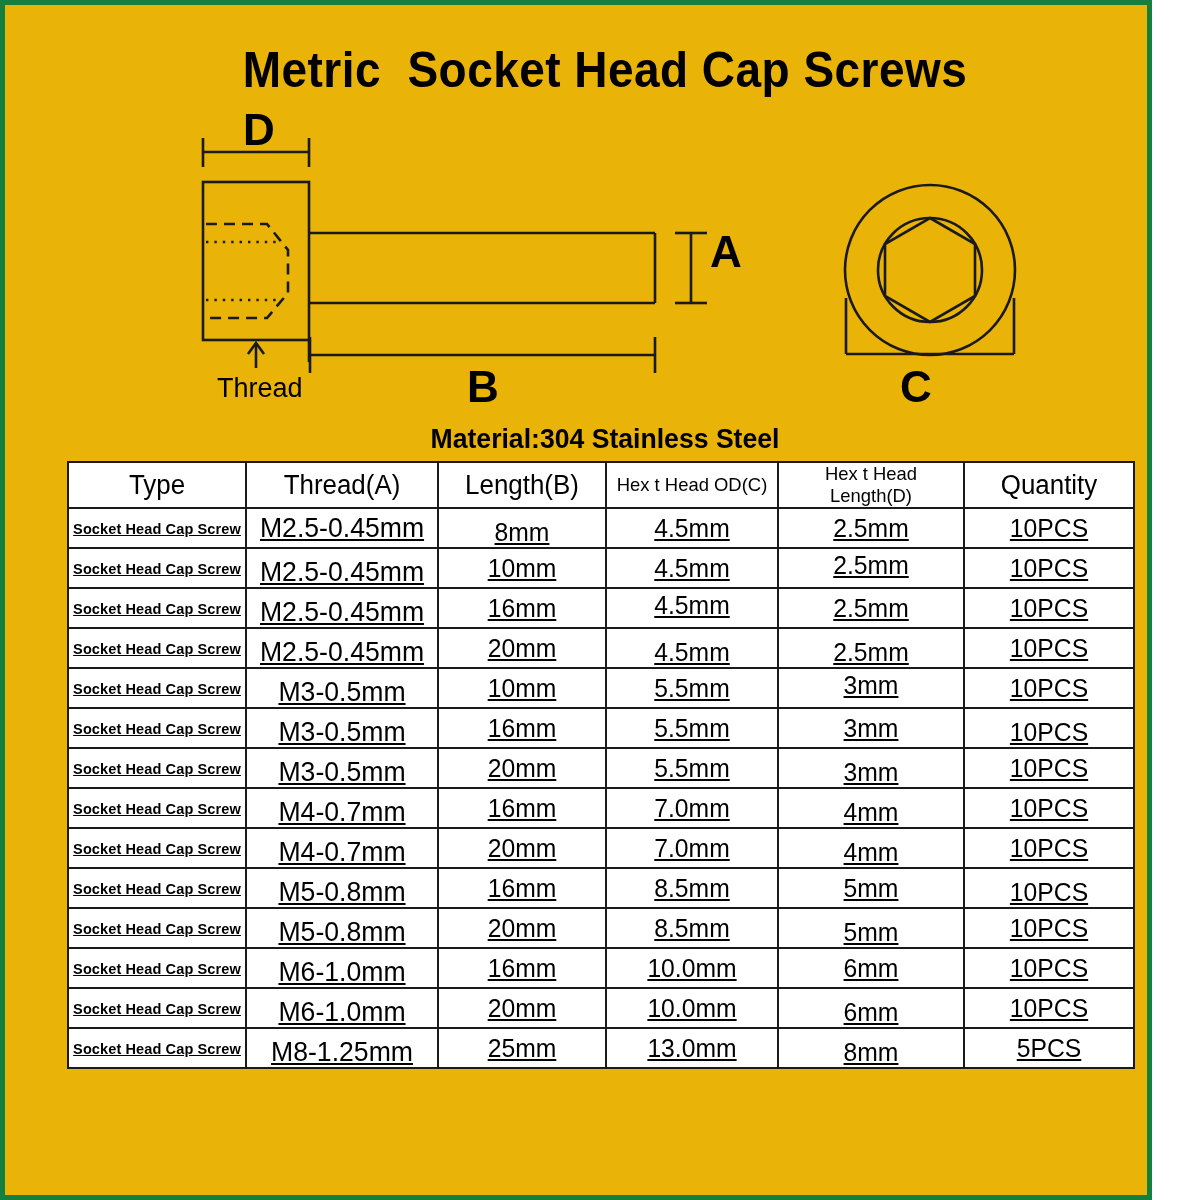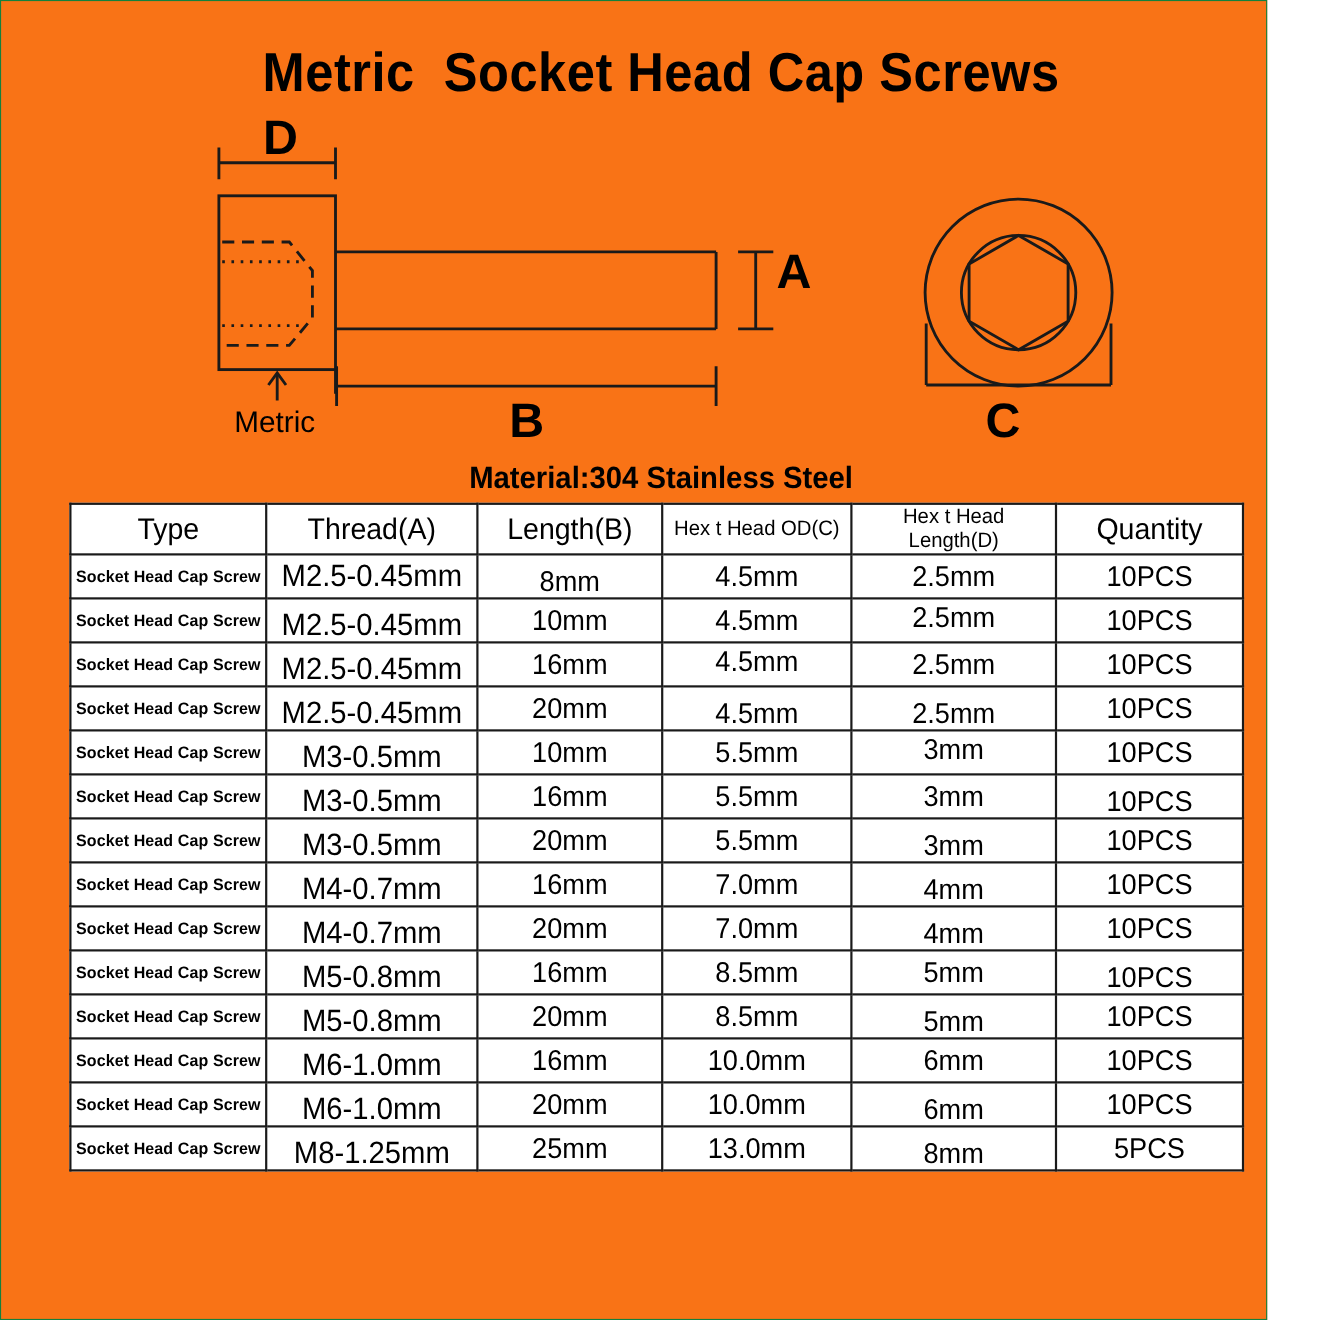--- a/index.html
+++ b/index.html
@@ -11,22 +11,22 @@
     font-family: "Liberation Sans", sans-serif;
     color: #000000;
     overflow: hidden;
   }
 
   #frame {
     position: absolute;
     left: 0; top: 0;
     width: 1152px;
     height: 1200px;
-    border: 1px solid #15803d;
-    background: #f97316;
+    border: 5px solid #15803d;
+    background: #eab308;
   }
 
   
   #title {
     position: absolute;
     left: 0; top: 36px;
     width: 1200px;
     text-align: center;
     font-family: "Liberation Sans Narrow", "Liberation Sans", sans-serif;
     font-weight: bold;
@@ -99,21 +99,21 @@
     background: #ffffff;
   }
   #kit-table td, #kit-table th {
     border: 2px solid #1a1a1a;
     text-align: center;
     vertical-align: middle;
     padding: 0;
     font-weight: normal;
   }
   #kit-table thead tr { height: 42px; }
-  #kit-table tbody tr { height: 40px; }
+  #kit-table tbody tr { height: 40px; text-decoration: underline; }
 
   .c-type   { width: 178px; }
   .c-thread { width: 192px; }
   .c-length { width: 168px; }
   .c-od     { width: 172px; }
   .c-hl     { width: 186px; }
   .c-qty    { width: 170px; }
 
   .hdr-big {
     font-size: 27px;
@@ -211,21 +211,21 @@
           <line x1="841" y1="198" x2="841" y2="254"></line>
           <line x1="1009" y1="198" x2="1009" y2="254"></line>
         </g>
       </g>
     </svg>
 
     <div class="dimletter" id="label-D">D</div>
     <div class="dimletter" id="label-A">A</div>
     <div class="dimletter" id="label-B">B</div>
     <div class="dimletter" id="label-C">C</div>
-    <div class="plainlabel" id="label-knurled">Metric</div>
+    <div class="plainlabel" id="label-knurled">Thread</div>
   </div>
 
   <div id="material">Material:304 Stainless Steel</div>
 
   <div id="kit-heading">Assortment Kit list:</div>
 
   <table id="kit-table">
     <colgroup>
       <col class="c-type">
         <col class="c-thread">

